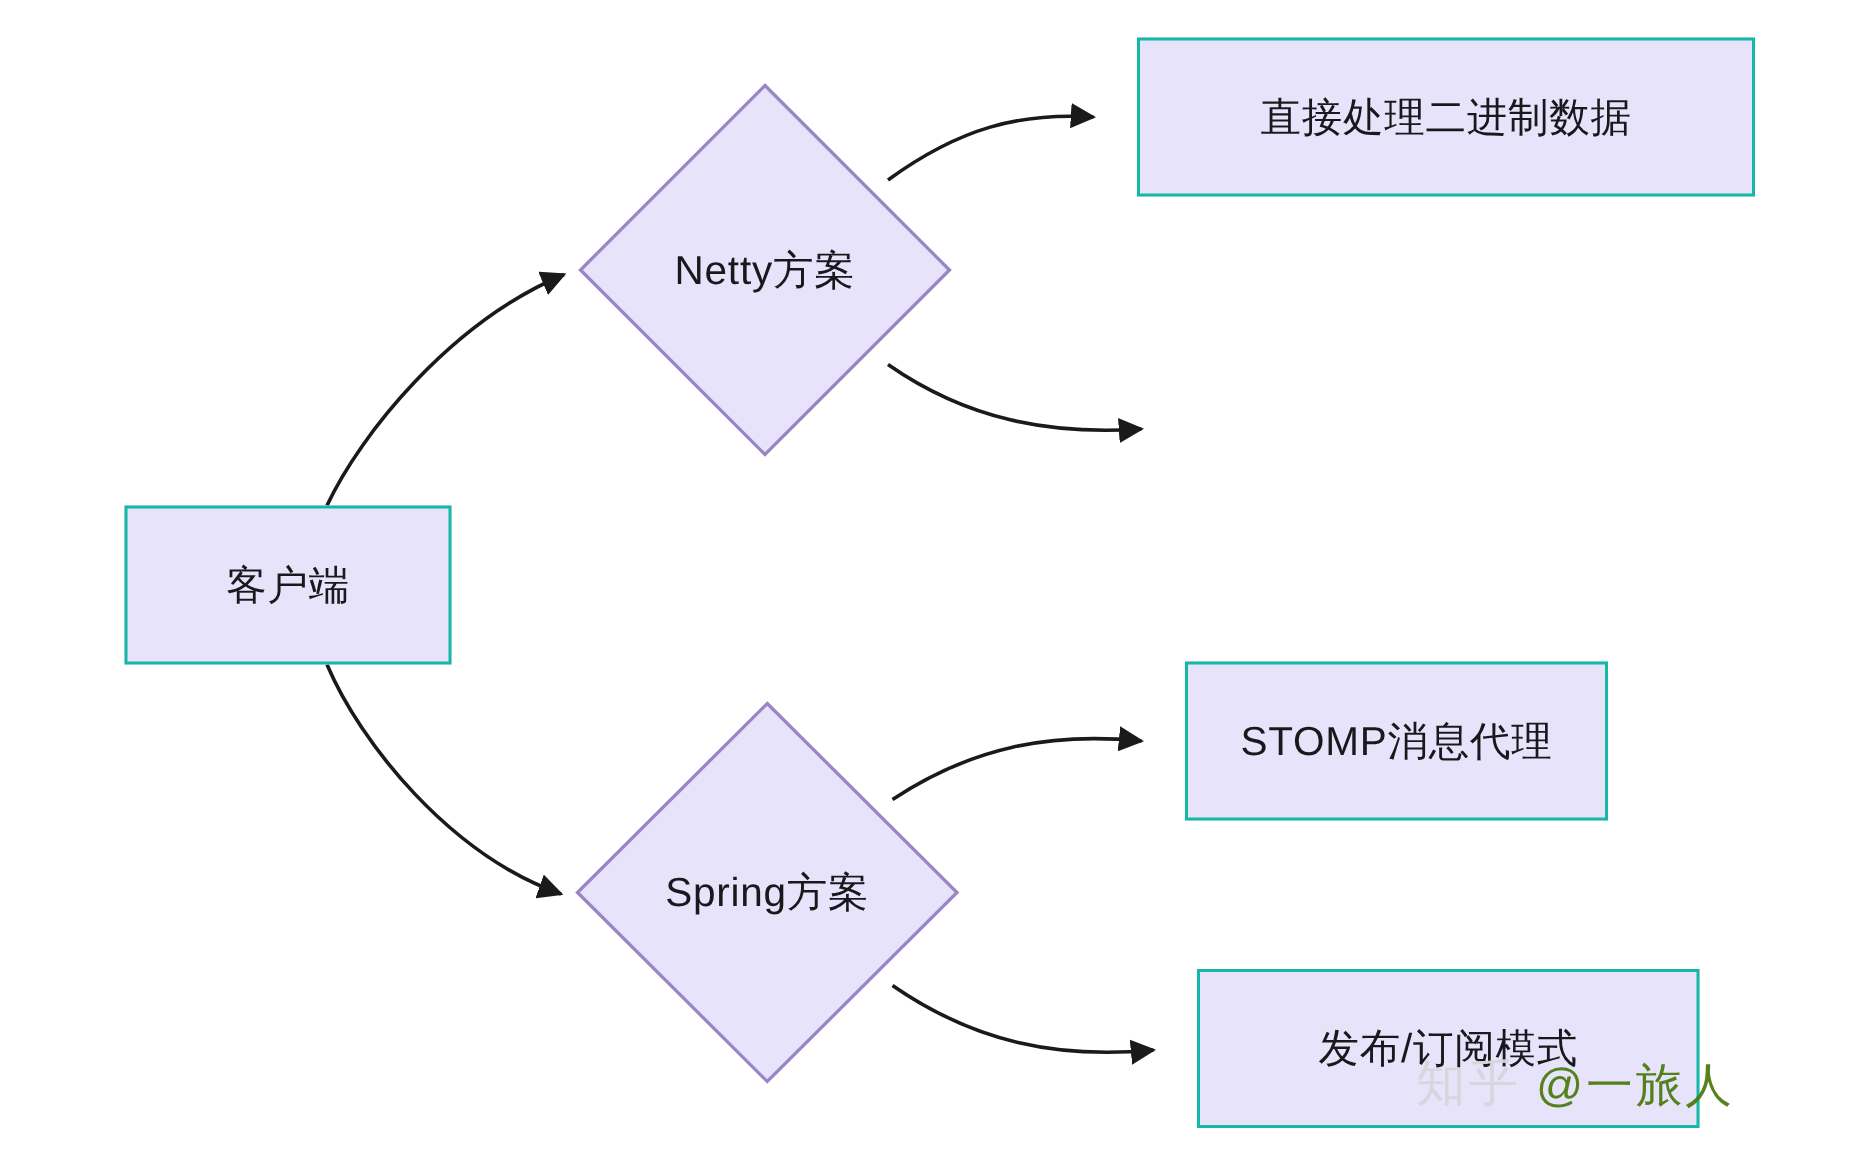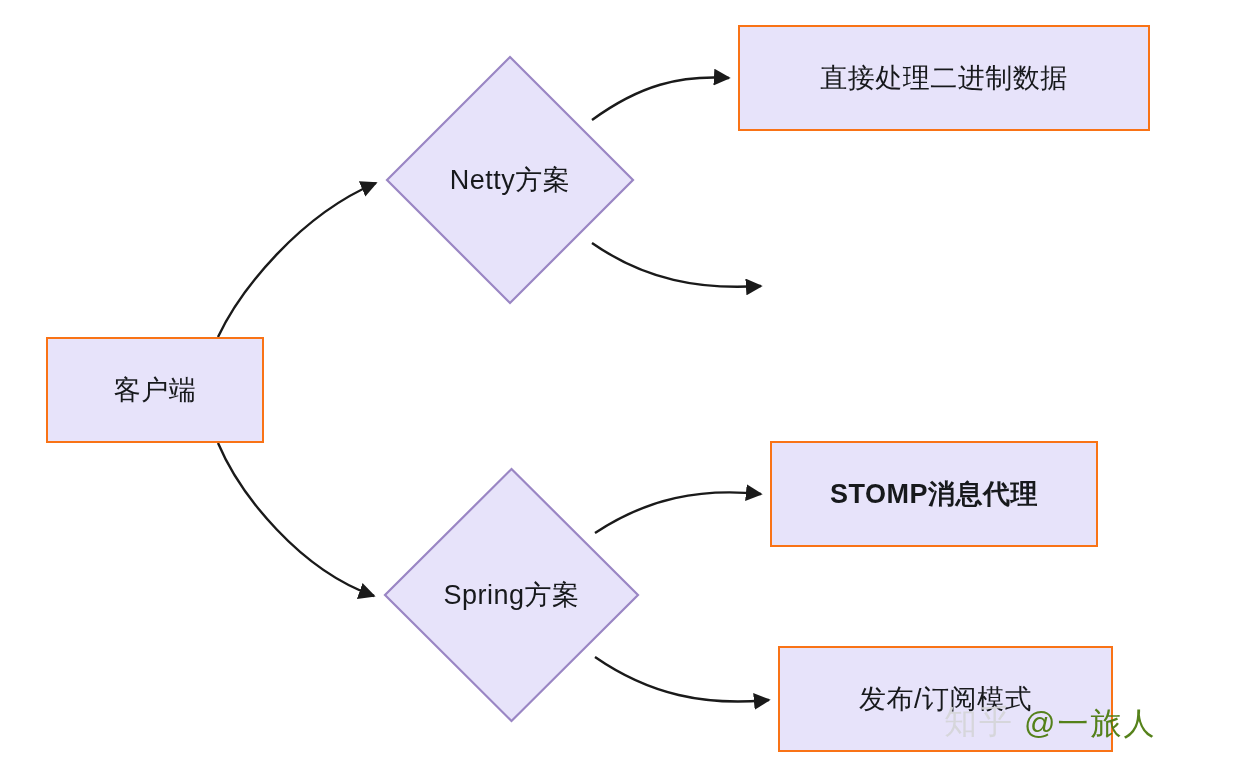--- a/index.html
+++ b/index.html
@@ -29,21 +29,22 @@
     position: absolute;
     box-sizing: border-box;
     display: flex;
     align-items: center;
     justify-content: center;
     text-align: center;
     color: #1f2328;
   }
   .node-rect {
     background: #e7e3fa;
-    border: 2px solid #f97316;
+    border: 2px solid #14b8a6;
+    margin-left: 20px;
   }
   .node-label {
     font-size: 27px;
     line-height: 1.2;
     letter-spacing: 0.5px;
     white-space: nowrap;
     color: #17191c;
   }
   .diamond-wrap {
     position: absolute;
@@ -103,21 +104,21 @@
 
     <path d="M 592,120 C 640,85 680,75 729,78" fill="none" stroke="#1a1a1a" stroke-width="2.4" marker-end="url(#arrow)"></path>
 
     <path d="M 592,243 C 645,280 700,290 761,286" fill="none" stroke="#1a1a1a" stroke-width="2.4" marker-end="url(#arrow)"></path>
 
     <path d="M 595,533 C 648,498 700,488 761,494" fill="none" stroke="#1a1a1a" stroke-width="2.4" marker-end="url(#arrow)"></path>
 
     <path d="M 595,657 C 650,695 705,706 769,700" fill="none" stroke="#1a1a1a" stroke-width="2.4" marker-end="url(#arrow)"></path>
   </svg>
 
-  <div class="node node-rect" style="left:46px; top:337px; width:218px; height:106px;">
+  <div class="node node-rect" style="left:63px; top:337px; width:218px; height:106px;">
     <span class="node-label">客户端</span>
   </div>
 
   <div class="diamond-wrap" style="left:385px; top:55px; width:250px; height:250px;">
     <svg class="diamond-shape" viewBox="0 0 250 250" xmlns="http://www.w3.org/2000/svg" preserveAspectRatio="none">
       <polygon points="125,2 248,125 125,248 2,125" fill="#e7e3fa" stroke="#9a86c4" stroke-width="2.2"></polygon>
     </svg>
     <div class="diamond-text">
       <span class="node-label">Netty方案</span>
     </div>
@@ -130,21 +131,21 @@
     <div class="diamond-text">
       <span class="node-label">Spring方案</span>
     </div>
   </div>
 
   <div class="node node-rect" style="left:738px; top:25px; width:412px; height:106px;">
     <span class="node-label">直接处理二进制数据</span>
   </div>
 
 
-  <div class="node node-rect" style="left:770px; top:441px; width:328px; height:106px;font-weight:bold;">
+  <div class="node node-rect" style="left:770px; top:441px; width:282px; height:106px;">
     <span class="node-label">STOMP消息代理</span>
   </div>
 
   <div class="node node-rect" style="left:778px; top:646px; width:335px; height:106px;">
     <span class="node-label">发布/订阅模式</span>
   </div>
 
   <div class="watermark" style="left:944px; top:700px;">
     <span class="wm-logo">知乎</span>
     <span class="wm-handle">@一旅人</span>

